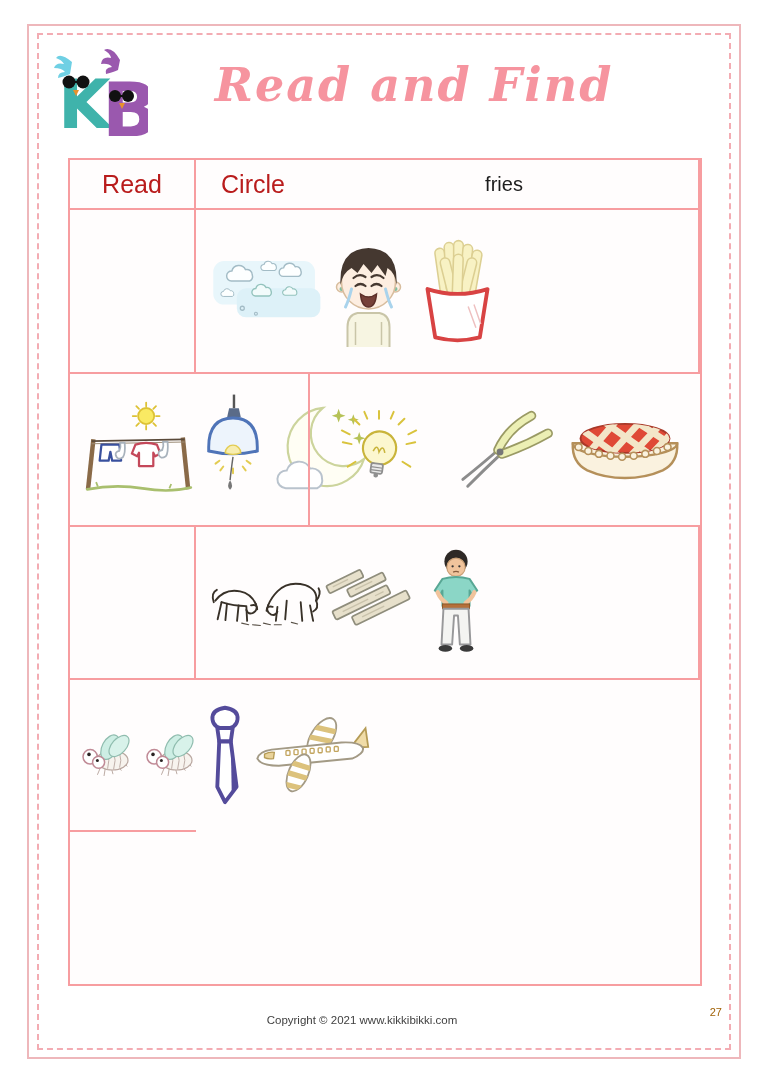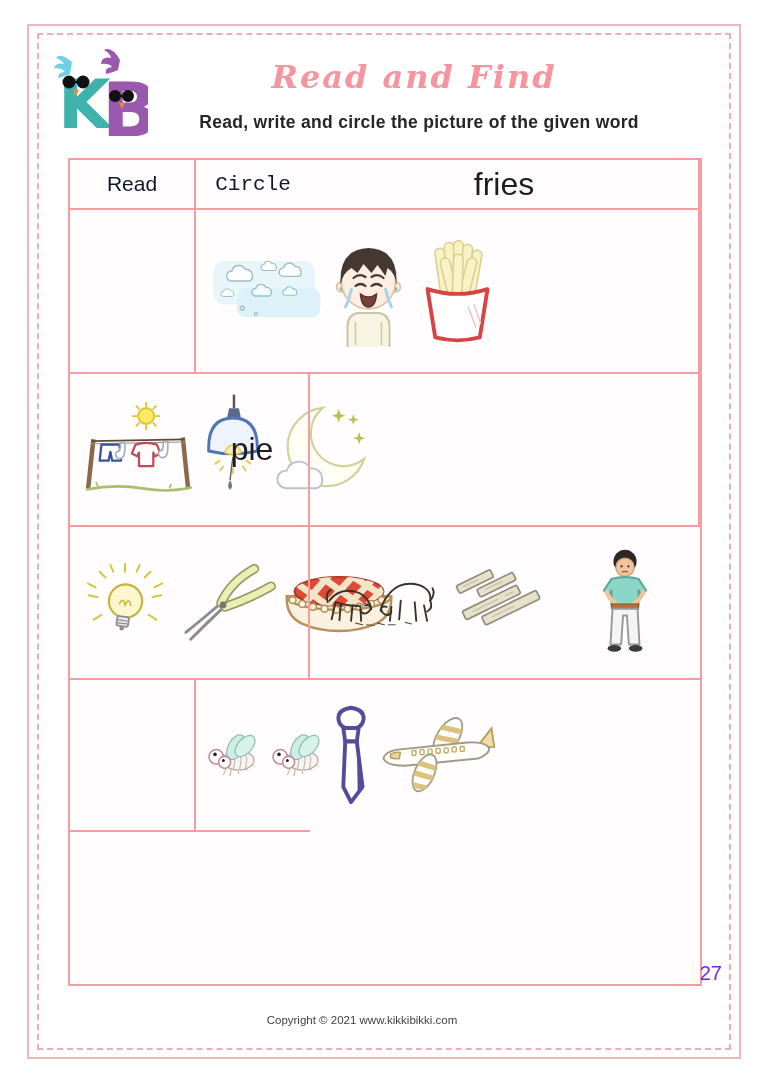--- a/index.html
+++ b/index.html
@@ -5,39 +5,39 @@
   html,body{margin:0;padding:0;background:#fff;}
   .page{position:relative;width:768px;height:1083px;background:#ffffff;overflow:hidden;
         font-family:"Liberation Sans",sans-serif;color:#222;}
   .frame-outer{position:absolute;left:27px;top:24px;right:27px;bottom:24px;
         border:2px solid #eeb7bb;}
   .frame-inner{position:absolute;left:37px;top:33px;right:37px;bottom:33px;
         border:2px dashed #f3acb3;}
   .logo{position:absolute;left:52px;top:44px;}
   .title{position:absolute;left:100px;right:40px;top:58px;text-align:center;
         font-family:"DejaVu Serif",serif;font-style:italic;font-weight:bold;
-        font-size:32px;color:#f6949f;letter-spacing:2px;}
+        font-size:46px;color:#f6949f;letter-spacing:2px;}
   .subtitle{position:absolute;left:110px;right:40px;top:112px;text-align:center;
         font-size:17.5px;font-weight:bold;color:#262626;letter-spacing:.3px;}
   .table{position:absolute;left:68px;top:158px;display:grid;
         grid-template-columns:126px 114px 390px;
         grid-template-rows:50px 164px 153px 153px 152px 152px;
         border:2.5px solid #f79da0;background:#fffdfd;}
   .cell{border-right:2.5px solid #f79da0;border-bottom:2.5px solid #f79da0;
         display:flex;align-items:center;justify-content:center;}
-  .cell.cend{border-right:none;font-family:Liberation Mono, monospace;}
-  .th{font-size:21px;color:#0f172a;}
-  .read{font-size:32px;color:#1d1d1d;}
+  .cell.cend{border-right:none;}
+  .th{font-size:25px;color:#b91c1c;}
+  .read{font-size:20px;color:#1d1d1d;}
   .circle-cell{justify-content:space-between;padding:0 16px 0 10px;}
   .fig{display:flex;align-items:center;justify-content:center;width:118px;height:128px;}
   .fig svg{display:block;}
   .flypair{display:flex;gap:10px;align-items:center;}
   .footer-copy{position:absolute;left:0;right:44px;top:1014px;text-align:center;
         font-size:11.5px;color:#3f3f3f;}
-  .pagenum{position:absolute;right:46px;top:962px;font-size:20px;color:#6d28d9;}
+  .pagenum{position:absolute;right:46px;top:1006px;font-size:11px;color:#a16207;}
 </style>
 </head>
 <body>
 
 <div class="page">
   <div class="frame-outer"></div>
   <div class="frame-inner"></div>
 
   <div class="logo">
     <svg width="96" height="100" viewBox="0 0 96 100">
@@ -54,21 +54,20 @@
         <text x="50" y="92" font-family="DejaVu Sans, sans-serif" font-weight="bold" font-size="74" fill="#9a58ae">B</text>
         <circle cx="63" cy="52" r="6" fill="#111"></circle>
         <circle cx="76" cy="52" r="6" fill="#111"></circle>
         <line x1="67" y1="52" x2="72" y2="52" stroke="#111" stroke-width="2"></line>
         <path d="M67 59 L73 59 L70 65 Z" fill="#e8912c"></path>
       </g>
     </svg>
   </div>
 
   <div class="title">Read and Find</div>
-  <div class="subtitle">Read, write and circle the picture of the given word</div>
 
   <div class="table">
 
     <div class="cell th">Read</div>
     <div class="cell th cend">Circle</div>
 
     <div class="cell read">fries</div>
     <div class="cell write"></div>
     <div class="cell cend circle-cell">
       <div class="fig">
@@ -165,21 +164,20 @@
             </defs>
           <path d="M56 6 A40 40 0 1 0 98 58 A32 32 0 1 1 56 6 Z" fill="#fffef4" stroke="#ccd49c" stroke-width="2.2"></path>
           <use href="#st" transform="translate(72,14)" fill="#b6c257"></use>
           <use href="#st" transform="translate(87,18) scale(0.8)" fill="#b6c257"></use>
           <use href="#st" transform="translate(93,37) scale(0.9)" fill="#b6c257"></use>
           <path d="M18 88 a9 9 0 0 1 1 -18 a13 13 0 0 1 24 -2 a10 10 0 0 1 12 10 a8 8 0 0 1 -5 10 z" fill="#fff" stroke="#b9c3cd" stroke-width="2"></path>
         </svg>
       </div>
     </div>
 
-    <div class="cell read">pie</div>
     <div class="cell write"></div>
     <div class="cell cend circle-cell">
       <div class="fig">
         <svg width="90" height="90" viewBox="0 0 92 92">
           <g stroke="#d9c33c" stroke-width="2" stroke-linecap="round">
             <path d="M46 14 v-8 M46 14 v-8 M26 20 l-6 -6 M66 20 l6 -6 M18 40 l-9 -2 M74 40 l9 -2 M22 58 l-8 5 M70 58 l8 5 M34 14 l-3 -7 M58 14 l3 -7 M16 30 l-8 -4 M76 30 l8 -4" fill="none"></path>
           </g>
           <g transform="rotate(8 46 48)">
             <circle cx="46" cy="44" r="17" fill="#fcf7cf" stroke="#c9b43a" stroke-width="2.2"></circle>
             <path d="M40 48 q3 -9 6 0 q3 -9 6 0" stroke="#c9b43a" stroke-width="1.6" fill="none"></path>

